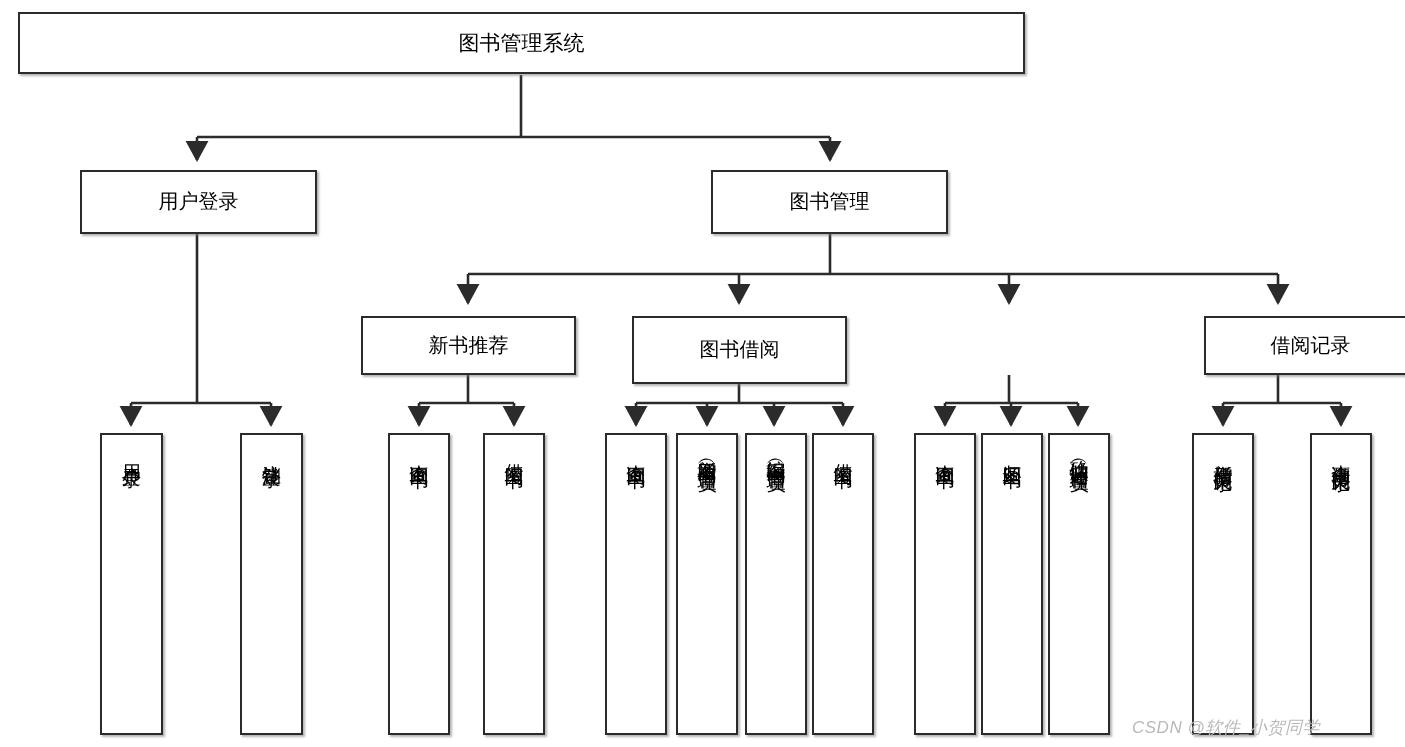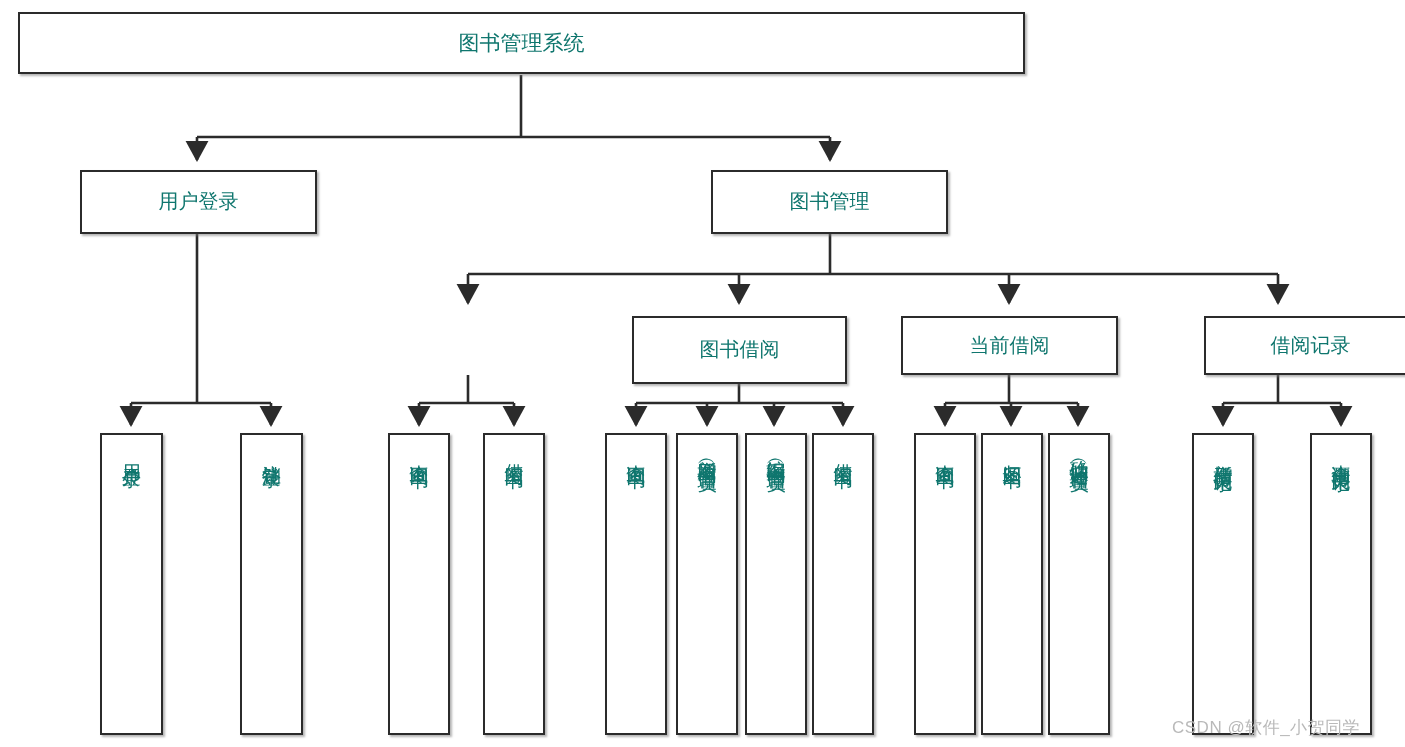--- a/index.html
+++ b/index.html
@@ -27,21 +27,21 @@
   }
   .node {
     position: absolute;
     box-sizing: border-box;
     background: #ffffff;
     border: 2.5px solid #2b2b2b;
     box-shadow: 2px 2px 2px rgba(120,120,120,0.55);
     display: flex;
     align-items: center;
     justify-content: center;
-    color: #0f766e;
+    color: #000000;
   }
   .node .label {
     display: block;
     text-align: center;
     line-height: 1.18;
     white-space: pre-line;
   }
   .node.root   { font-size: 21px; }
   .node.lvl2   { font-size: 20px; }
   .node.lvl3   { font-size: 20px; }
@@ -125,25 +125,25 @@
     <span class="label">图书管理系统</span>
   </div>
 
   <div class="node lvl2" style="left:80px; top:170px; width:237px; height:64px;">
     <span class="label">用户登录</span>
   </div>
   <div class="node lvl2" style="left:711px; top:170px; width:237px; height:64px;justify-content:center;">
     <span class="label">图书管理</span>
   </div>
 
+  <div class="node lvl3" style="left:361px; top:316px; width:215px; height:59px;">
+    <span class="label">新书推荐</span>
+  </div>
   <div class="node lvl3" style="left:632px; top:316px; width:215px; height:68px;">
     <span class="label">图书借阅</span>
-  </div>
-  <div class="node lvl3" style="left:901px; top:316px; width:217px; height:59px;">
-    <span class="label">当前借阅</span>
   </div>
   <div class="node lvl3" style="left:1172px; top:316px; width:213px; height:59px;margin-left:32px;">
     <span class="label">借阅记录</span>
   </div>
 
   <div class="node leaf" style="left:100px; top:433px; width:63px; height:302px;">
     <span class="label">用户登录</span>
   </div>
   <div class="node leaf" style="left:240px; top:433px; width:63px; height:302px;">
     <span class="label">注销登录</span>
@@ -179,15 +179,15 @@
     <span class="label">确认归还（管理员）</span>
   </div>
 
   <div class="node leaf" style="left:1192px; top:433px; width:62px; height:302px;">
     <span class="label">新增借阅记录</span>
   </div>
   <div class="node leaf" style="left:1310px; top:433px; width:62px; height:302px;">
     <span class="label">查询借阅记录</span>
   </div>
 
-  <div class="watermark" style="left:1172px; top:716px;">CSDN @软件_小贺同学</div>
+  <div class="watermark" style="left:1132px; top:716px;font-style:italic;">CSDN @软件_小贺同学</div>
 
 </div>
 
 </body></html>

